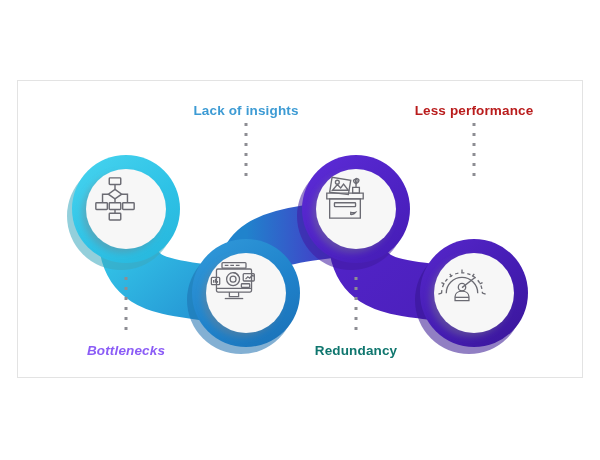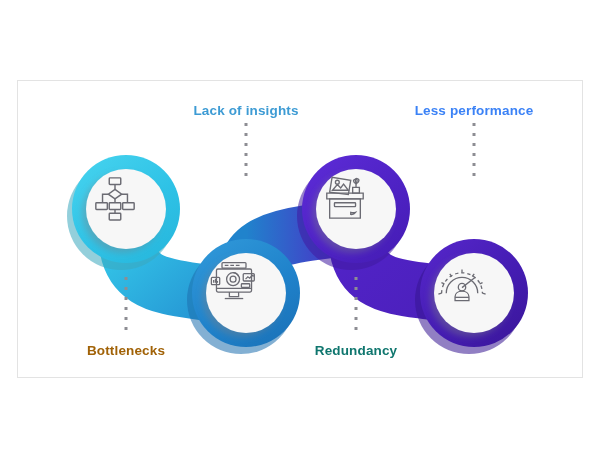--- a/index.html
+++ b/index.html
@@ -253,22 +253,22 @@
         <path d="M19.5 40 v-4.2 c0 -3.6 3.3 -6 7.5 -6 c4.2 0 7.5 2.4 7.5 6 V40 z"></path>
         <path d="M19.5 36.5 h15"></path>
       </svg>
     </div>
 
     <div class="leader" style="left:108px; top:196px; height:60px;"></div>
     <div class="leader" style="left:228px; top:42px; height:60px;"></div>
     <div class="leader" style="left:338px; top:196px; height:60px;"></div>
     <div class="leader" style="left:456px; top:42px; height:60px;"></div>
 
-    <div class="node-label" style="left:108px; top:262px; color:#a16207;">Bottlenecks</div>
+    <div class="node-label" style="left:108px; top:262px; color:#8b5cf6;font-style:italic;">Bottlenecks</div>
 
     <div class="node-label" style="left:228px; top:22px; color:#3d9bd4;">Lack of insights</div>
 
     <div class="node-label" style="left:338px; top:262px; color:#0f766e;">Redundancy</div>
 
-    <div class="node-label" style="left:456px; top:22px; color:#3b82f6;">Less performance</div>
+    <div class="node-label" style="left:456px; top:22px; color:#b91c1c;">Less performance</div>
 
   </div>
 </div>
 
 </body></html>

